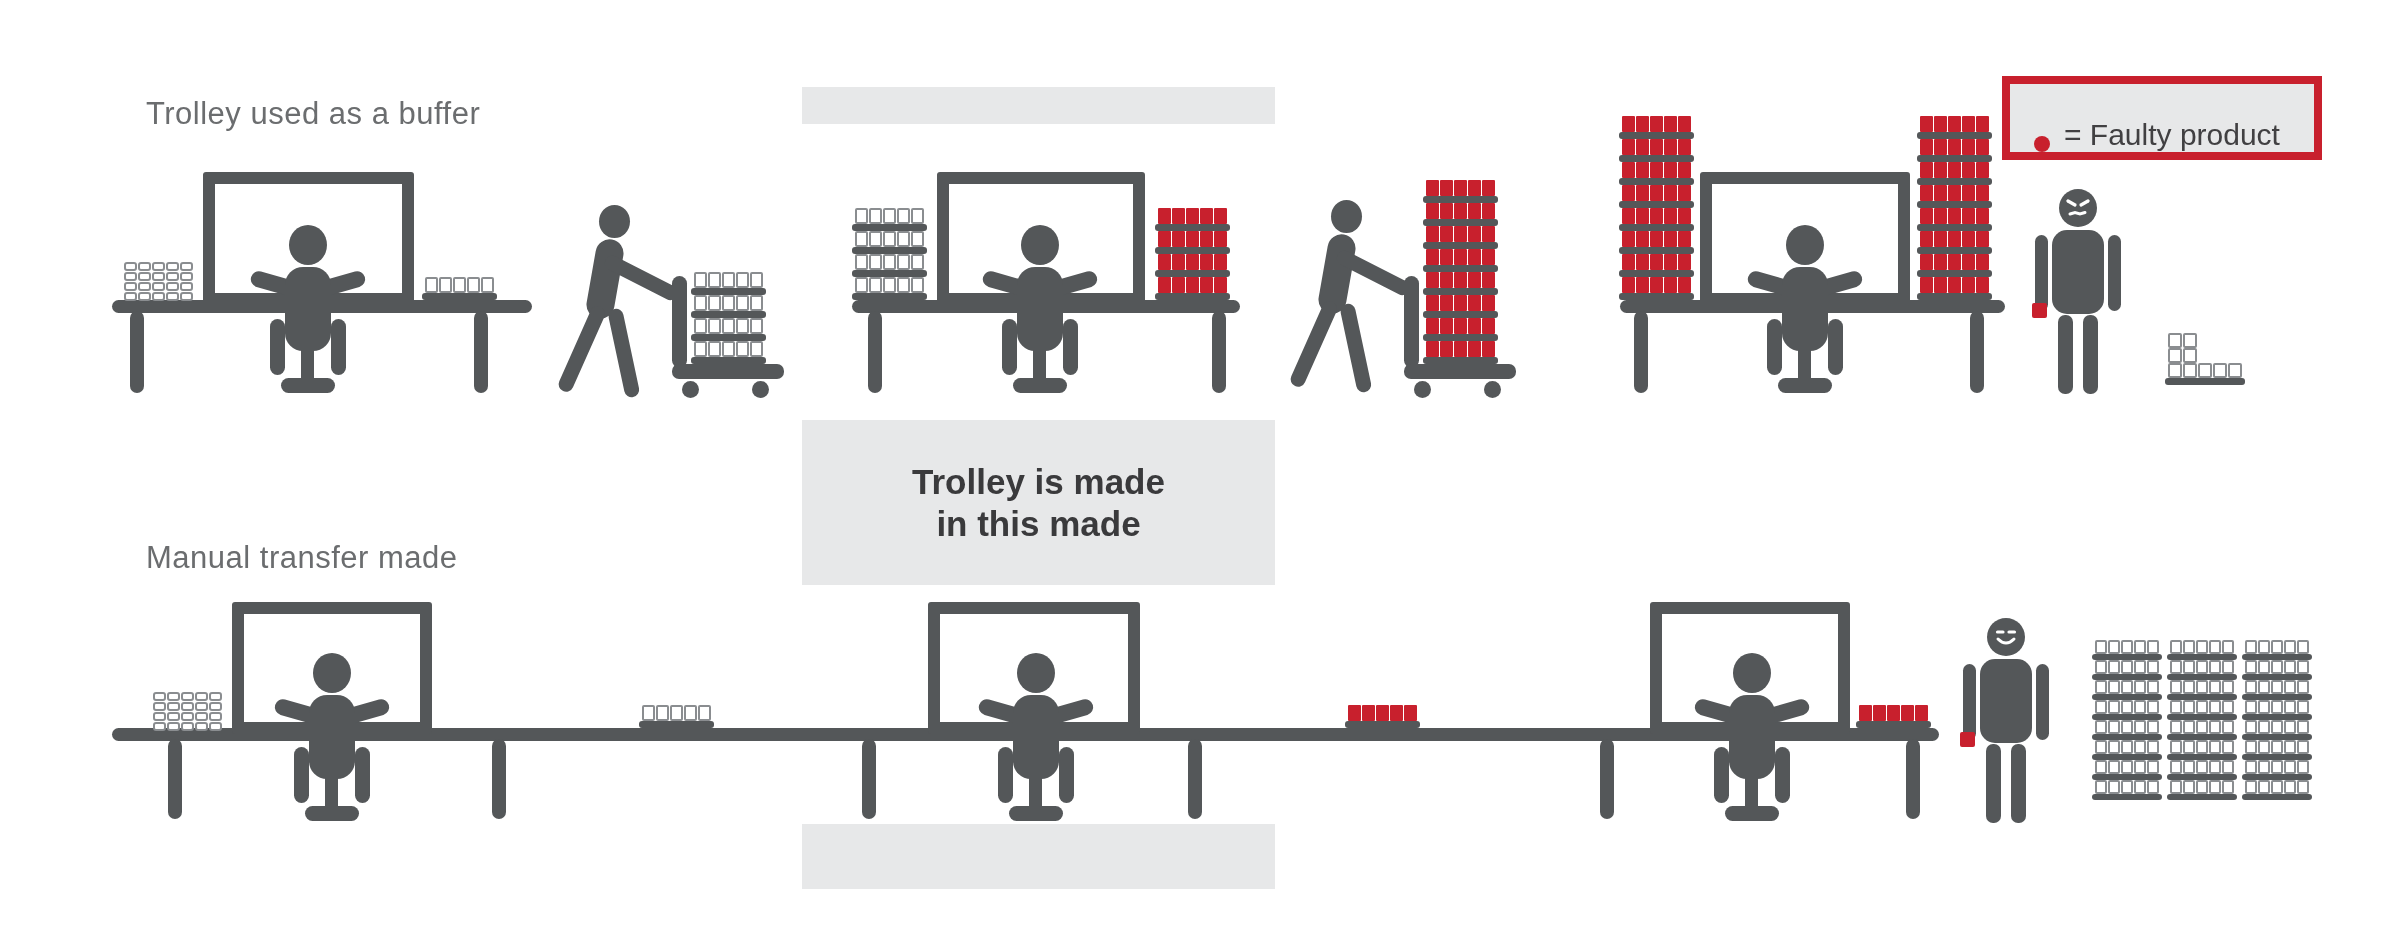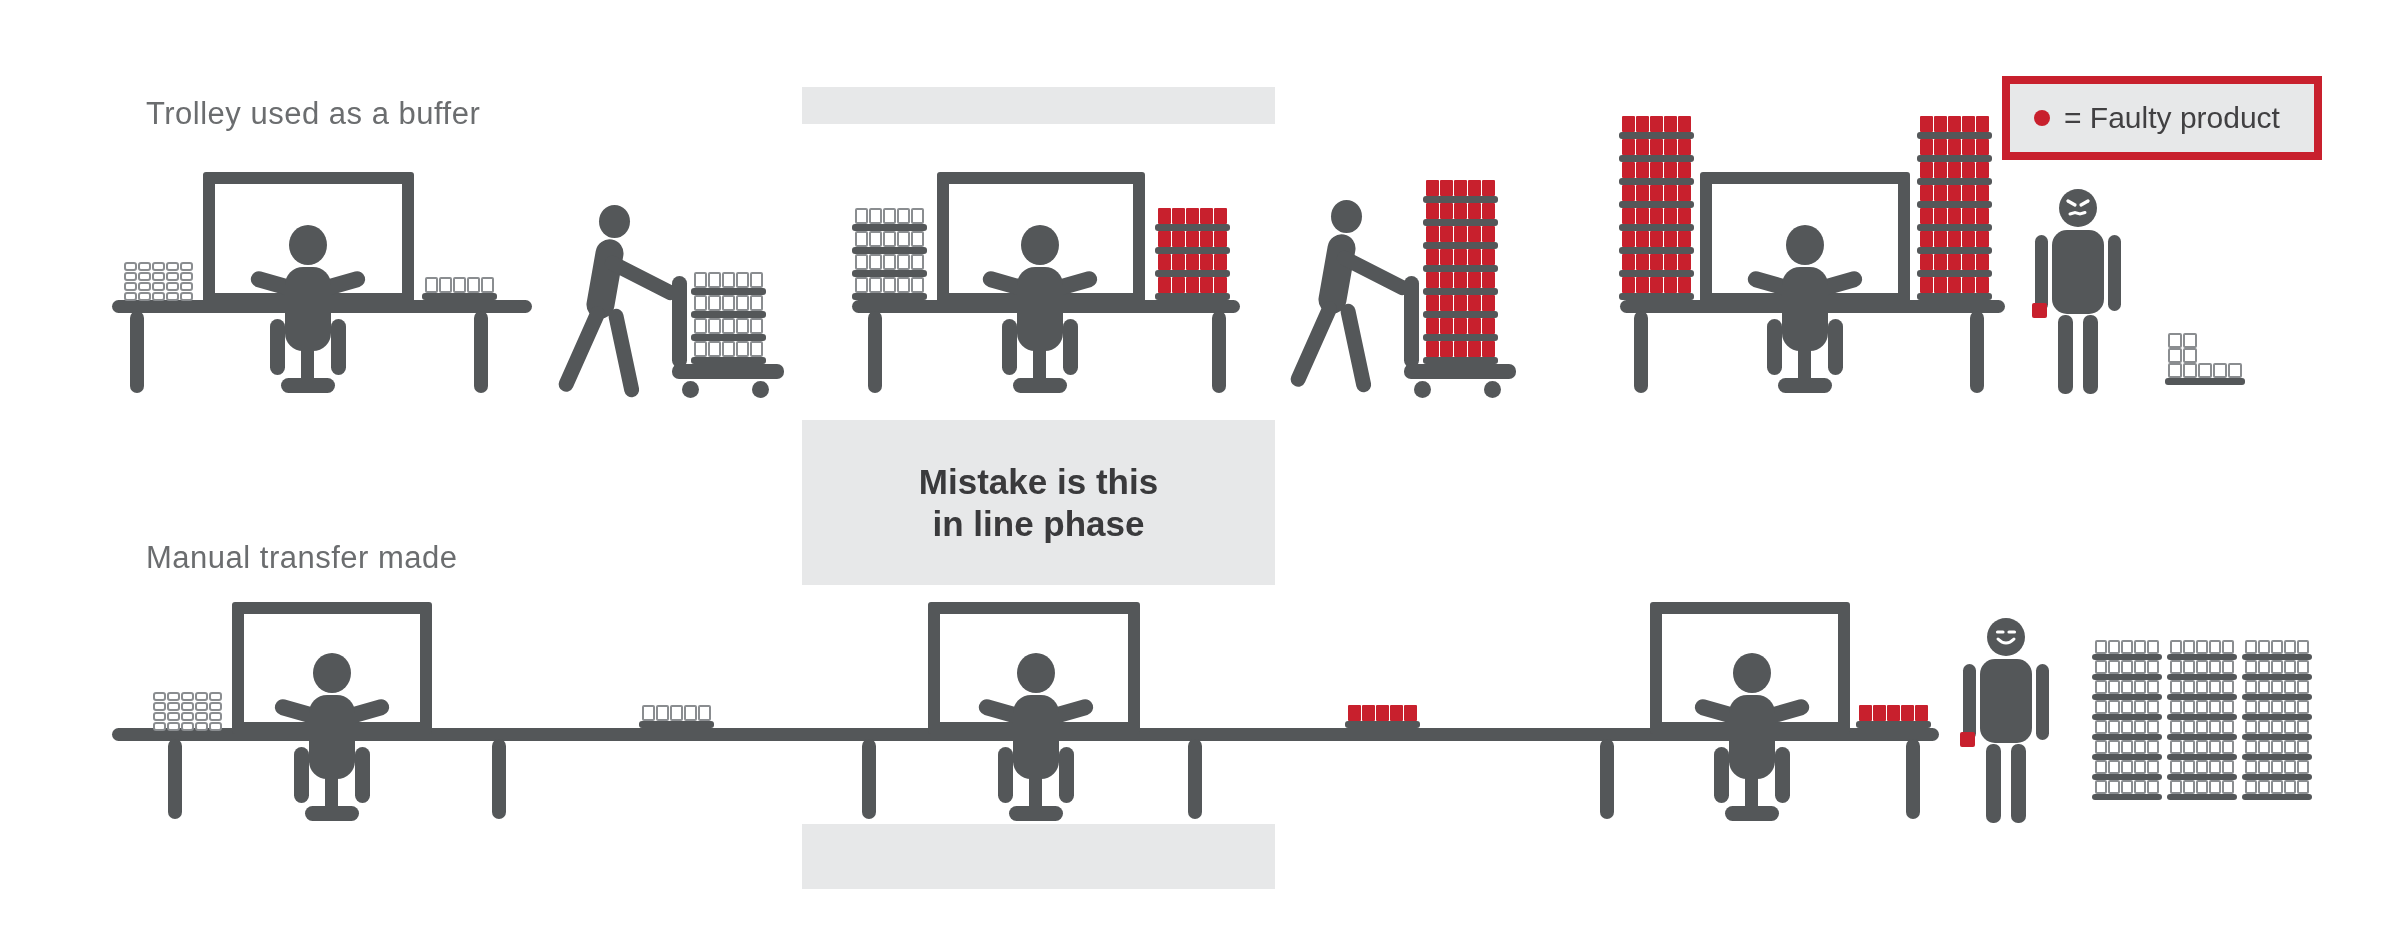--- a/index.html
+++ b/index.html
@@ -16,21 +16,21 @@
   .fig{position:absolute;background:var(--ink);display:block;}
 
   
   .scenario-label{position:absolute;font-size:31px;color:var(--label);letter-spacing:.5px;}
   .band{position:absolute;background:var(--band);}
   .phase-note{display:flex;flex-direction:column;align-items:center;justify-content:center;
               font-weight:bold;color:var(--note);font-size:35px;line-height:42px;text-align:center;}
 
   
   .legend{position:absolute;left:2002px;top:76px;width:320px;height:84px;box-sizing:border-box;
-          border:8px solid var(--red);background:var(--band);display:flex;align-items:center;}
+          border:8px solid var(--red);background:var(--band);display:flex;align-items:flex-end;}
   .legend-dot{width:16px;height:16px;border-radius:50%;background:var(--red);margin:0 14px 0 24px;flex:0 0 auto;}
   .legend-text{font-size:30px;color:#414042;white-space:nowrap;}
 
   
   .desk-top{position:absolute;height:13px;background:var(--ink);border-radius:7px;}
   .leg{position:absolute;width:14px;background:var(--ink);border-radius:7px;}
   .monitor{position:absolute;border:12px solid var(--ink);background:#fff;border-radius:3px;}
 
   
   .worker{position:absolute;width:132px;height:168px;}
@@ -90,22 +90,22 @@
   .sz-s .cube{width:12px;height:14px;}
   .sz-s .bar{height:6px;}
 </style>
 </head>
 <body>
 
 <div class="canvas">
 
   <div class="band" style="left:802px;top:87px;width:473px;height:37px;"></div>
   <div class="band phase-note" style="left:802px;top:420px;width:473px;height:165px;">
-    <div>Mistake is this</div>
-    <div>in line phase</div>
+    <div>Trolley is made</div>
+    <div>in this made</div>
   </div>
   <div class="band" style="left:802px;top:824px;width:473px;height:65px;"></div>
 
   <div class="scenario-label" style="left:146px;top:96px;">Trolley used as a buffer</div>
   <div class="scenario-label" style="left:146px;top:540px;">Manual transfer made</div>
 
   <div class="legend">
     <span class="legend-dot"></span>
     <span class="legend-text">= Faulty product</span>
   </div>

